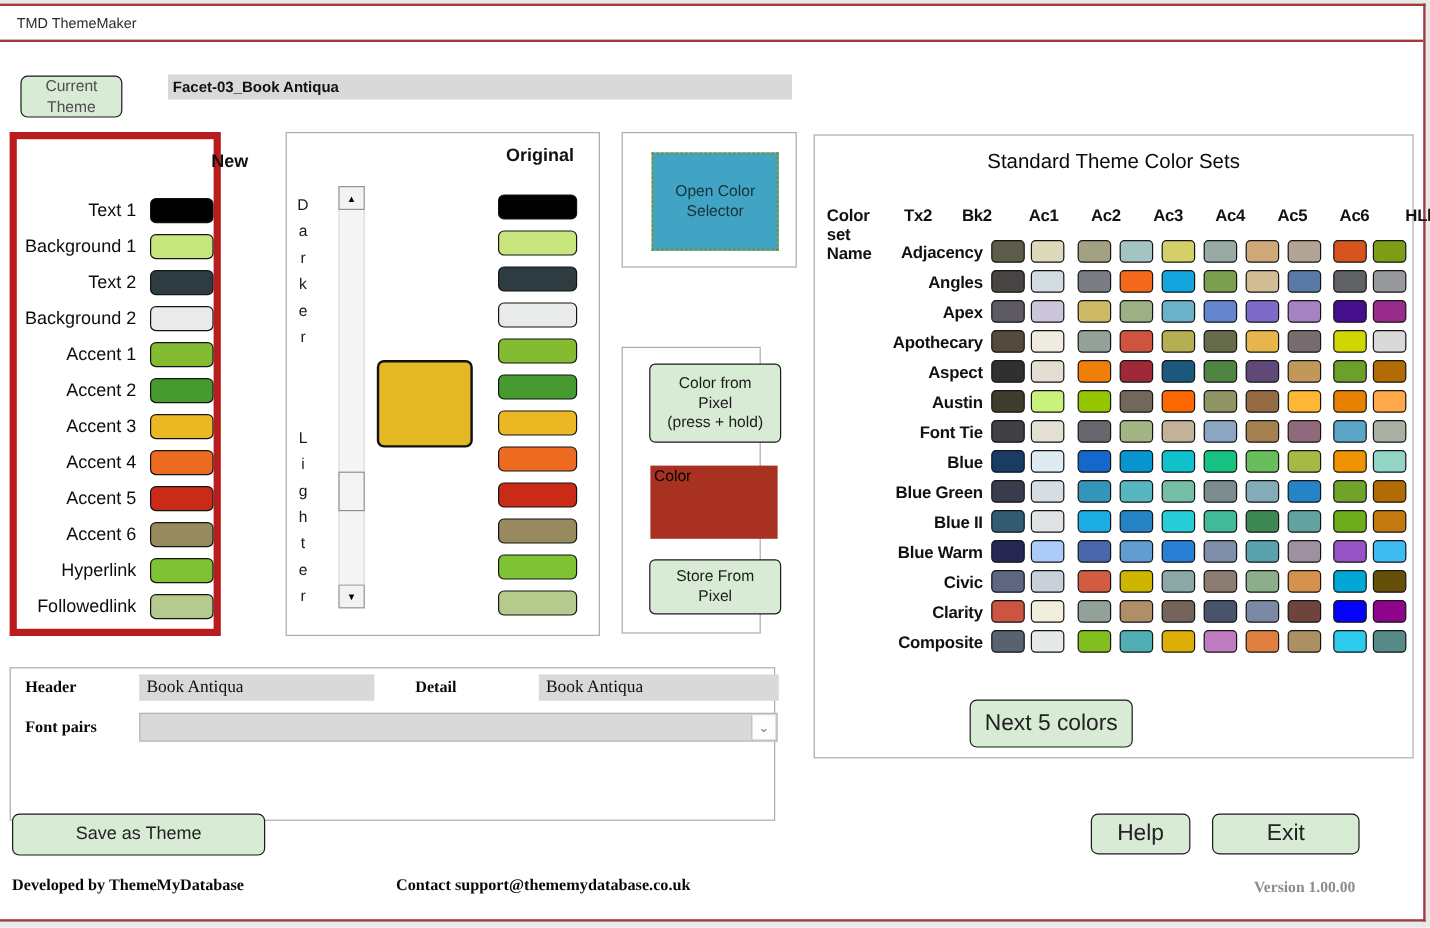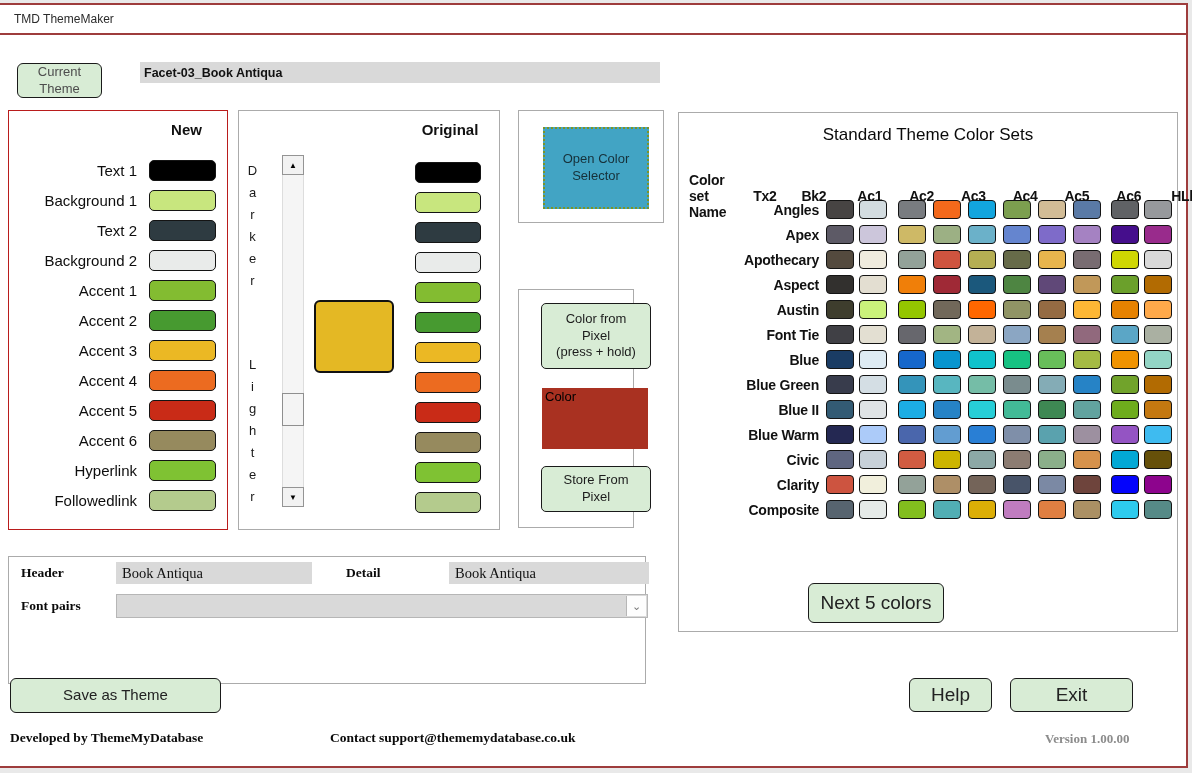--- a/index.html
+++ b/index.html
@@ -12,21 +12,21 @@
   .titlebar{position:absolute;left:14px;top:12px;font-size:12px;color:#2b2b2b;}
   
   .gbtn{position:absolute;background:#D8ECD5;border:1.6px solid #1a1a1a;border-radius:6px;
         display:flex;align-items:center;justify-content:center;text-align:center;
         font-size:19px;color:#222;white-space:pre-line;line-height:1.25;cursor:default;box-sizing:border-box;}
   
   .field{position:absolute;background:#D9D9D9;box-sizing:border-box;display:flex;align-items:center;}
   
   .gbox{position:absolute;border:1px solid #ABABAB;background:#fff;box-sizing:border-box;}
   
-  .panel-new{position:absolute;left:8px;top:110px;width:220px;height:420px;border:1px solid #b91c1c;box-sizing:border-box;}
+  .panel-new{position:absolute;left:8px;top:110px;width:176px;height:420px;border:6px solid #b91c1c;box-sizing:border-box;}
   .col-head{position:absolute;font-weight:bold;font-size:15px;text-align:center;}
   .erow{display:flex;align-items:center;height:30px;}
   .erow .elab{width:128px;text-align:right;font-size:15px;color:#0d0d0d;}
   .swatch{border:1.6px solid #141414;border-radius:5px;box-sizing:border-box;}
   .new-sw{margin-left:12px;width:67px;height:21px;}
   .orig-slot{height:30px;display:flex;align-items:center;}
   .orig-sw{width:66px;height:21px;}
   
   .panel-mid{position:absolute;left:238px;top:110px;width:262px;height:420px;border:1px solid #ABABAB;box-sizing:border-box;}
   .vtext{position:absolute;writing-mode:vertical-lr;text-orientation:upright;letter-spacing:7px;
@@ -41,21 +41,21 @@
   
   .selector-btn{position:absolute;left:24px;top:16px;width:106px;height:82px;border:2px dotted #7d9427;
         display:flex;align-items:center;justify-content:center;text-align:center;font-size:13px;
         color:#16313a;white-space:pre-line;line-height:1.3;box-sizing:border-box;}
   .pix-btn{background:#D8ECD5;border:1.6px solid #1a1a1a;border-radius:5px;display:flex;align-items:center;
         justify-content:center;text-align:center;font-size:13px;color:#1c1c1c;white-space:pre-line;line-height:1.3;box-sizing:border-box;}
   .color-disp{position:absolute;left:23px;top:98px;width:106px;height:61px;font-size:13px;color:#000;padding:1px 3px;box-sizing:border-box;}
   
   .panel-sets{position:absolute;left:678px;top:112px;width:500px;height:520px;border:1px solid #ABABAB;box-sizing:border-box;}
   .sets-title{position:absolute;top:12px;left:0;width:100%;text-align:center;font-size:17px;color:#0a0a0a;}
-  .set-headrow{position:absolute;top:72px;left:0;right:0;height:22px;display:flex;align-items:center;gap:20px;}
+  .set-headrow{position:absolute;top:58px;left:0;right:0;height:22px;display:flex;align-items:flex-start;gap:20px;}
   .set-namehead{width:140px;font-weight:600;font-size:14px;padding-left:10px;box-sizing:border-box;letter-spacing:-0.2px;}
   .set-colhead{width:28px;text-align:center;font-weight:600;font-size:14px;letter-spacing:-0.3px;}
   .set-rows{position:absolute;top:84px;left:0;right:0;}
   .set-row{height:25px;display:flex;align-items:center;}
   .set-name{width:140px;text-align:right;font-weight:600;font-size:14px;letter-spacing:-0.2px;}
   .mini{width:28px;height:19px;border:1.6px solid #141414;border-radius:4px;box-sizing:border-box;}
   
   .serifb{font-family:"Liberation Serif",serif;font-weight:bold;font-size:13.5px;color:#0a0a0a;}
   .serifv{font-family:"Liberation Serif",serif;font-size:14.5px;color:#111;padding-left:6px;}
   .combo-arrow{position:absolute;right:1px;top:1px;bottom:1px;width:19px;background:#FDFDFD;
@@ -215,20 +215,33 @@
         <div class="set-colhead" style="margin-left: 7px;">Ac2</div>
         <div class="set-colhead" style="margin-left: 7px;">Ac3</div>
         <div class="set-colhead" style="margin-left: 7px;">Ac4</div>
         <div class="set-colhead" style="margin-left: 7px;">Ac5</div>
         <div class="set-colhead" style="margin-left: 7px;">Ac6</div>
         <div class="set-colhead" style="margin-left: 10px;">HLk</div>
         <div class="set-colhead" style="margin-left: 5px;">FHL</div>
       </div>
     <div class="set-rows" id="set-rows">
         <div class="set-row">
+          <div class="set-name">Adjacency</div>
+          <div class="mini" style="margin-left: 7px; background: rgb(93, 91, 74);"></div>
+          <div class="mini" style="margin-left: 5px; background: rgb(222, 217, 184);"></div>
+          <div class="mini" style="margin-left: 11px; background: rgb(162, 161, 131);"></div>
+          <div class="mini" style="margin-left: 7px; background: rgb(164, 196, 195);"></div>
+          <div class="mini" style="margin-left: 7px; background: rgb(211, 208, 106);"></div>
+          <div class="mini" style="margin-left: 7px; background: rgb(153, 169, 166);"></div>
+          <div class="mini" style="margin-left: 7px; background: rgb(207, 168, 120);"></div>
+          <div class="mini" style="margin-left: 7px; background: rgb(178, 164, 148);"></div>
+          <div class="mini" style="margin-left: 10px; background: rgb(213, 84, 29);"></div>
+          <div class="mini" style="margin-left: 5px; background: rgb(126, 156, 22);"></div>
+        </div>
+        <div class="set-row">
           <div class="set-name">Angles</div>
           <div class="mini" style="margin-left: 7px; background: rgb(71, 68, 67);"></div>
           <div class="mini" style="margin-left: 5px; background: rgb(211, 220, 224);"></div>
           <div class="mini" style="margin-left: 11px; background: rgb(121, 124, 128);"></div>
           <div class="mini" style="margin-left: 7px; background: rgb(244, 105, 27);"></div>
           <div class="mini" style="margin-left: 7px; background: rgb(18, 165, 222);"></div>
           <div class="mini" style="margin-left: 7px; background: rgb(124, 159, 79);"></div>
           <div class="mini" style="margin-left: 7px; background: rgb(210, 188, 150);"></div>
           <div class="mini" style="margin-left: 7px; background: rgb(90, 122, 166);"></div>
           <div class="mini" style="margin-left: 10px; background: rgb(96, 98, 101);"></div>

